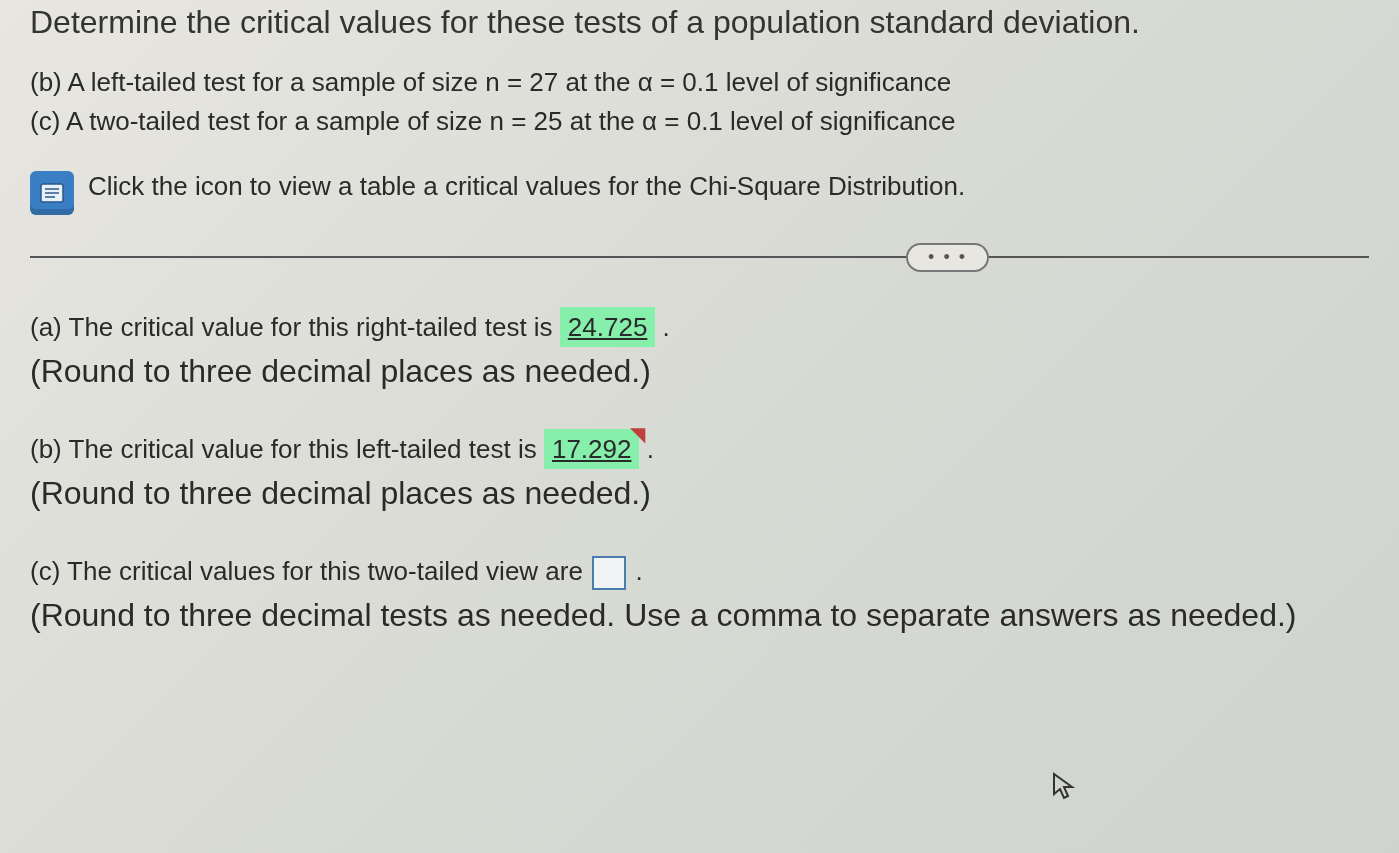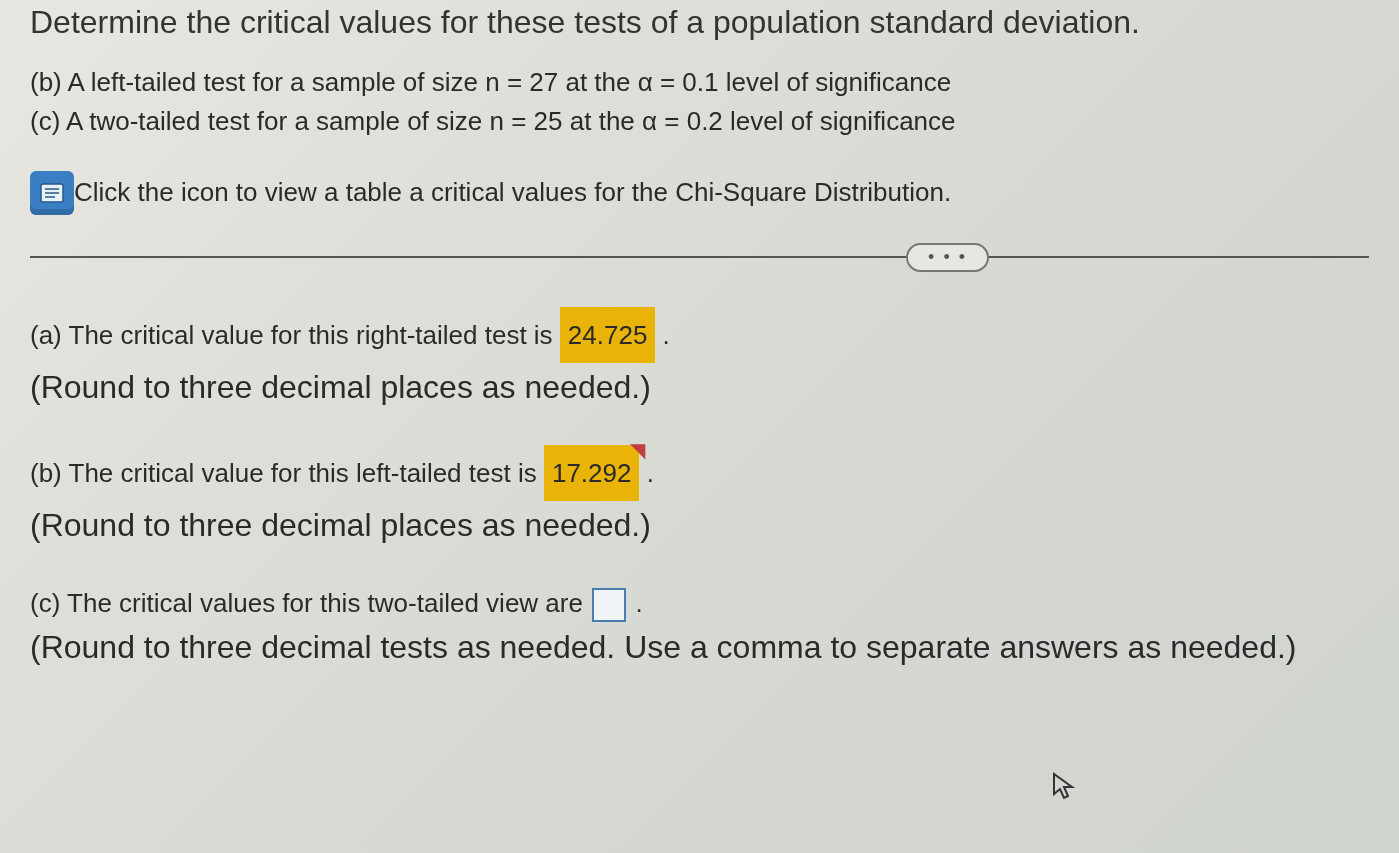--- a/index.html
+++ b/index.html
@@ -25,21 +25,21 @@
     .question-parts {
       margin-bottom: 30px;
     }
     .question-part {
       font-size: 26px;
       color: #2a2a2a;
       line-height: 1.5;
     }
     .icon-link-row {
       display: flex;
-      align-items: center;
+      gap: 14px;
       margin: 30px 0 40px 0;
     }
     .book-icon {
       width: 44px;
       height: 44px;
       background: #3a7fc4;
       border-radius: 6px;
       display: flex;
       align-items: center;
       justify-content: center;
@@ -77,24 +77,25 @@
     }
     .answer-block {
       margin-bottom: 32px;
     }
     .answer-line {
       font-size: 26px;
       color: #2a2a2a;
       line-height: 1.55;
     }
     .answer-value {
-      background: #eab308;
-      padding: 8px 8px;
+      background: #86efac;
+      padding: 0 8px;
       display: inline-block;
       color: #2a2a2a;
+      text-decoration: underline;
     }
     .answer-value-wrap {
       position: relative;
       display: inline-block;
     }
     .cursor-mark {
       position: absolute;
       top: -10px;
       right: -6px;
       font-size: 20px;
@@ -121,21 +122,21 @@
       pointer-events: none;
     }
   </style>
 </head>
 <body>
 
 <div class="question-header">Determine the critical values for these tests of a population standard deviation.</div>
 
 <div class="question-parts">
   <div class="question-part">(b) A left-tailed test for a sample of size n = 27 at the α = 0.1 level of significance</div>
-  <div class="question-part">(c) A two-tailed test for a sample of size n = 25 at the α = 0.2 level of significance</div>
+  <div class="question-part">(c) A two-tailed test for a sample of size n = 25 at the α = 0.1 level of significance</div>
 </div>
 
 <div class="icon-link-row">
   <div class="book-icon">
     <svg width="26" height="22" viewBox="0 0 26 22">
       <rect x="2" y="2" width="22" height="18" rx="2" fill="#e8f0f8" stroke="#2a5a8a" stroke-width="1.5"></rect>
       <line x1="6" y1="7" x2="20" y2="7" stroke="#2a5a8a" stroke-width="1.5"></line>
       <line x1="6" y1="11" x2="20" y2="11" stroke="#2a5a8a" stroke-width="1.5"></line>
       <line x1="6" y1="15" x2="16" y2="15" stroke="#2a5a8a" stroke-width="1.5"></line>
     </svg>

